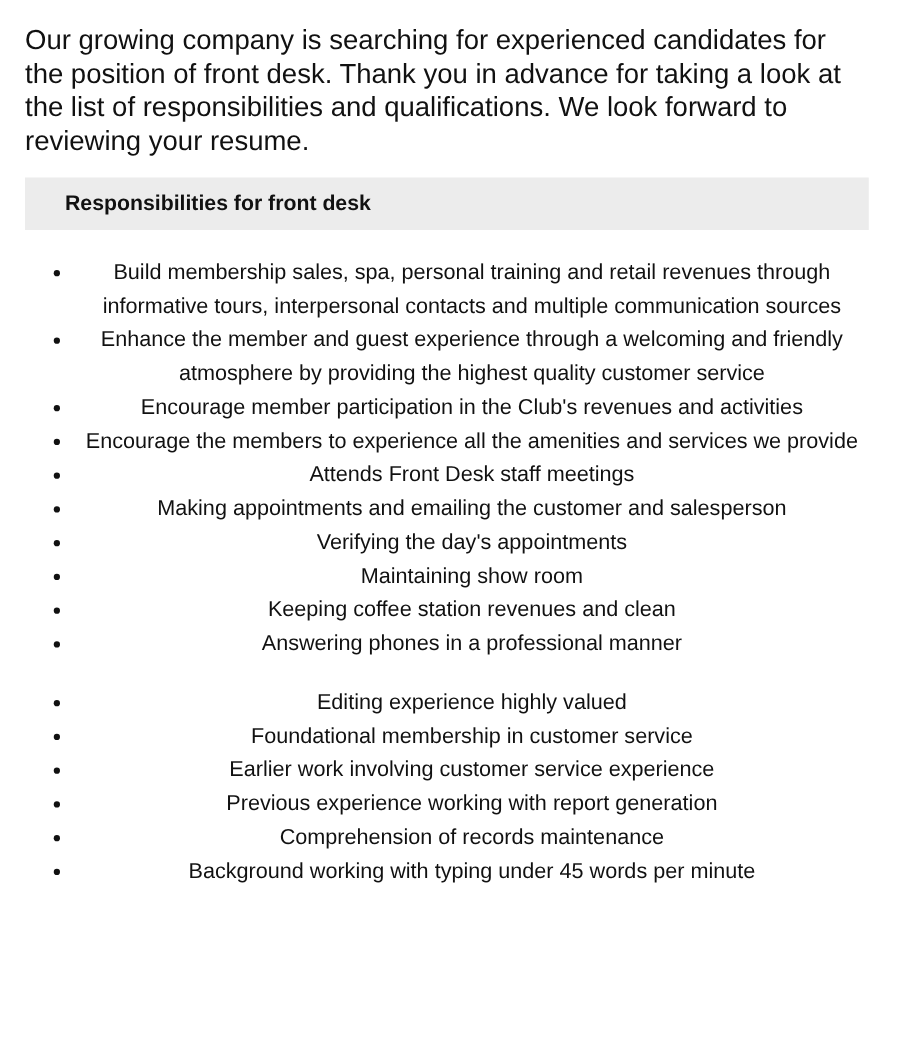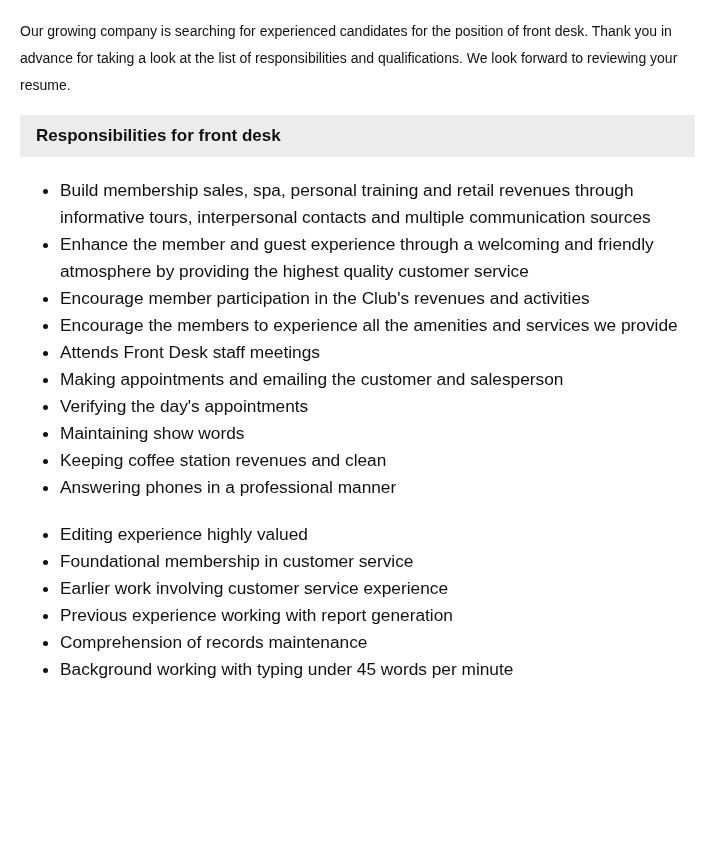--- a/index.html
+++ b/index.html
@@ -9,53 +9,53 @@
       color: #111111;
     }
     .page { padding: 0 25px 0 20px; }
     h1 {
       margin: 0; padding-top: 2px;
       text-align: center; font-size: 32px; font-weight: 700;
       line-height: 42px; letter-spacing: -0.2px;
     }
     .intro {
       margin: 18px 0 0 0;
-      font-size: 14px; line-height: 27px;
+      font-size: 22px; line-height: 27px;
     }
     .section-header {
       margin-top: 16px;
       background: #ececec;
       height: 42px;
       display: flex; align-items: center;
-      padding-left: 16px;
+      padding-left: 32px;
       font-size: 17px; font-weight: 700;
     }
     ul {
       margin: 20px 0 0 0; padding-left: 40px;
-      font-size: 17.3px; line-height: 27px;
+      font-size: 17.3px; line-height: 27px; text-align: center;
     }
     ul li { padding-left: 0; }
     ul.resp { margin-bottom: 0; }
   </style>
 </head>
 <body>
 
 <div class="page">
   <p class="intro">Our growing company is searching for experienced candidates for the position of front desk. Thank you in advance for taking a look at the list of responsibilities and qualifications. We look forward to reviewing your resume.</p>
 
   <div class="section-header">Responsibilities for front desk</div>
   <ul class="resp">
     <li>Build membership sales, spa, personal training and retail revenues through informative tours, interpersonal contacts and multiple communication sources</li>
     <li>Enhance the member and guest experience through a welcoming and friendly atmosphere by providing the highest quality customer service</li>
     <li>Encourage member participation in the Club's revenues and activities</li>
     <li>Encourage the members to experience all the amenities and services we provide</li>
     <li>Attends Front Desk staff meetings</li>
     <li>Making appointments and emailing the customer and salesperson</li>
     <li>Verifying the day's appointments</li>
-    <li>Maintaining show words</li>
+    <li>Maintaining show room</li>
     <li>Keeping coffee station revenues and clean</li>
     <li>Answering phones in a professional manner</li>
   </ul>
 
   <ul>
     <li>Editing experience highly valued</li>
     <li>Foundational membership in customer service</li>
     <li>Earlier work involving customer service experience</li>
     <li>Previous experience working with report generation</li>
     <li>Comprehension of records maintenance</li>

